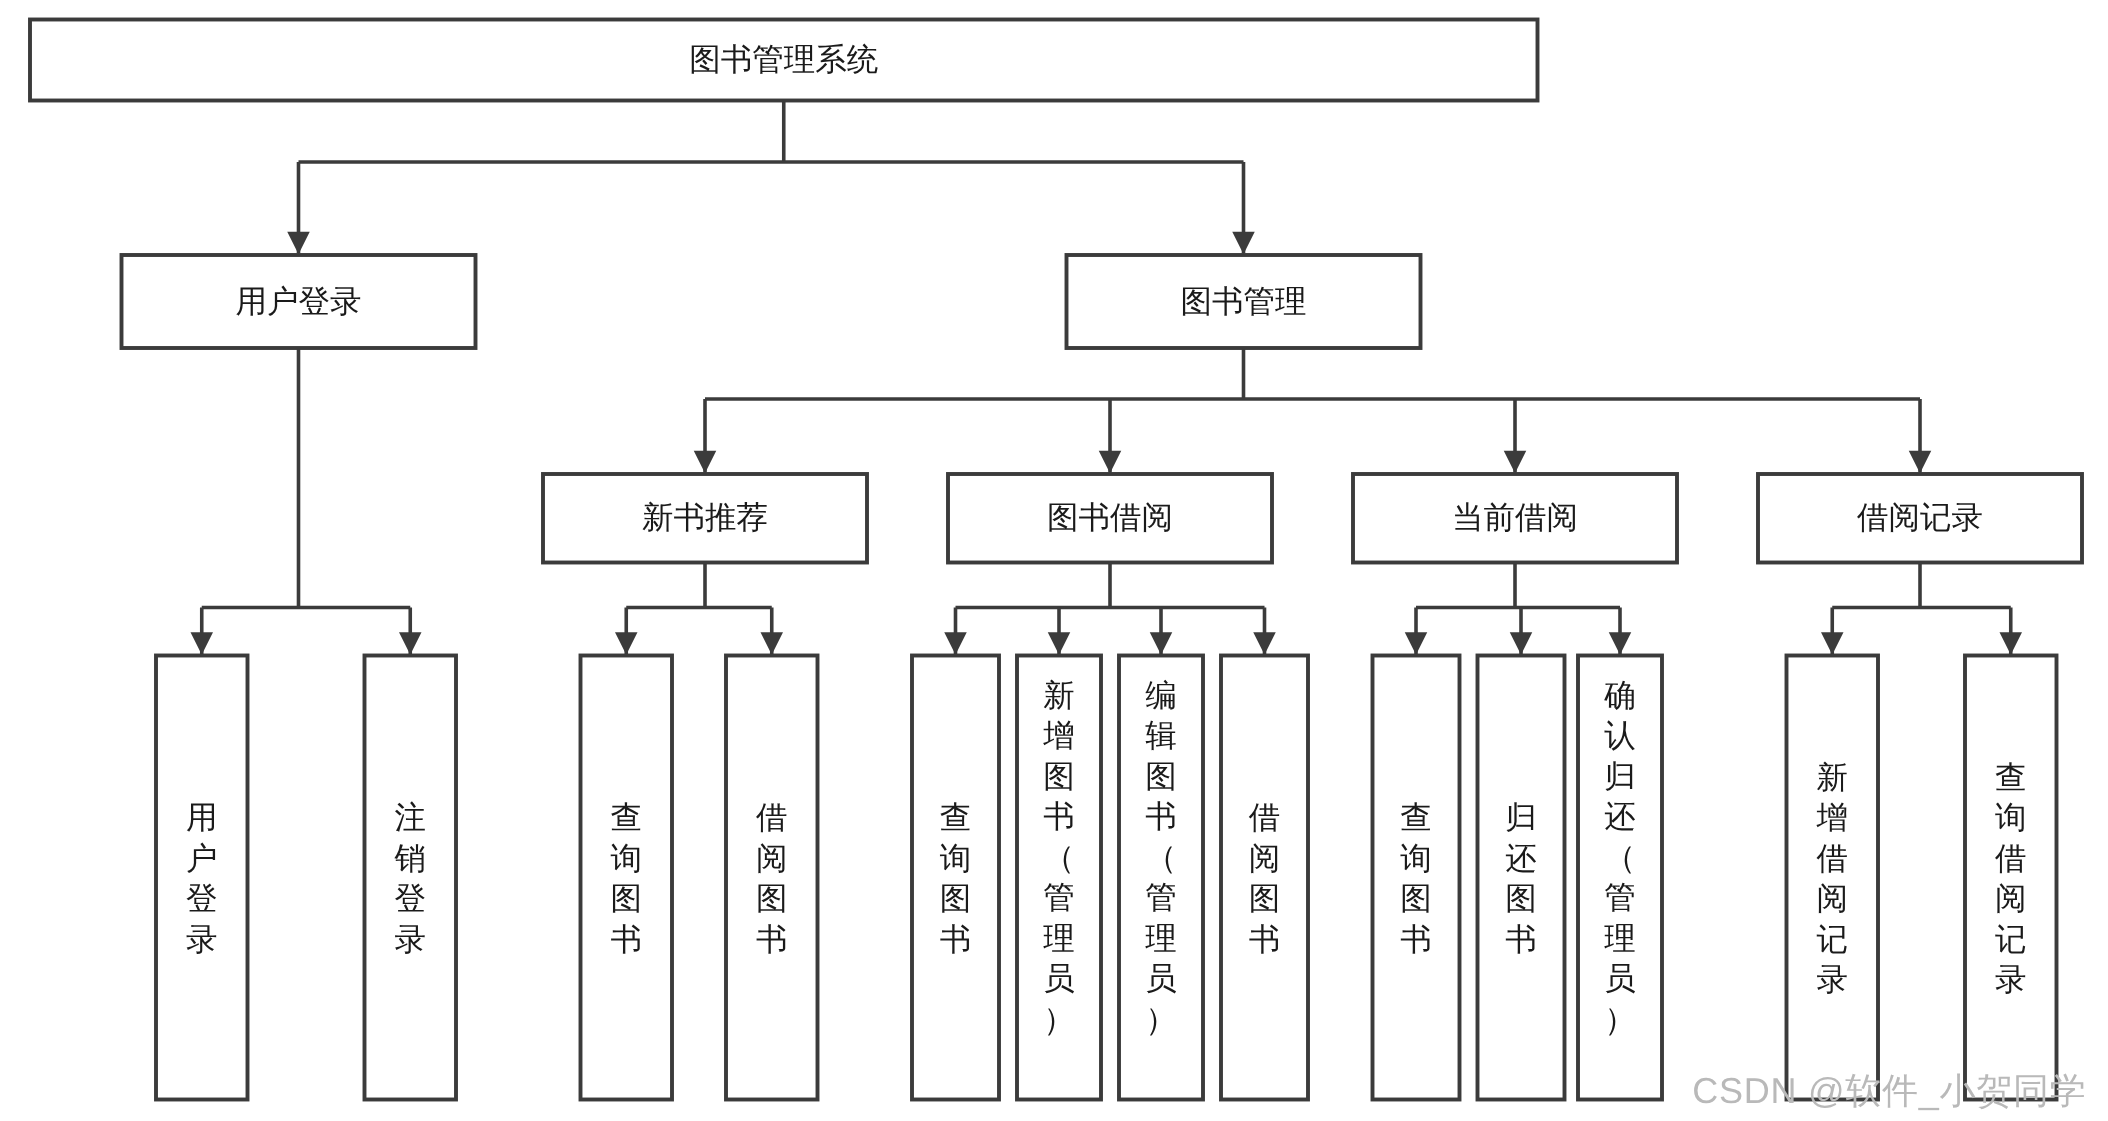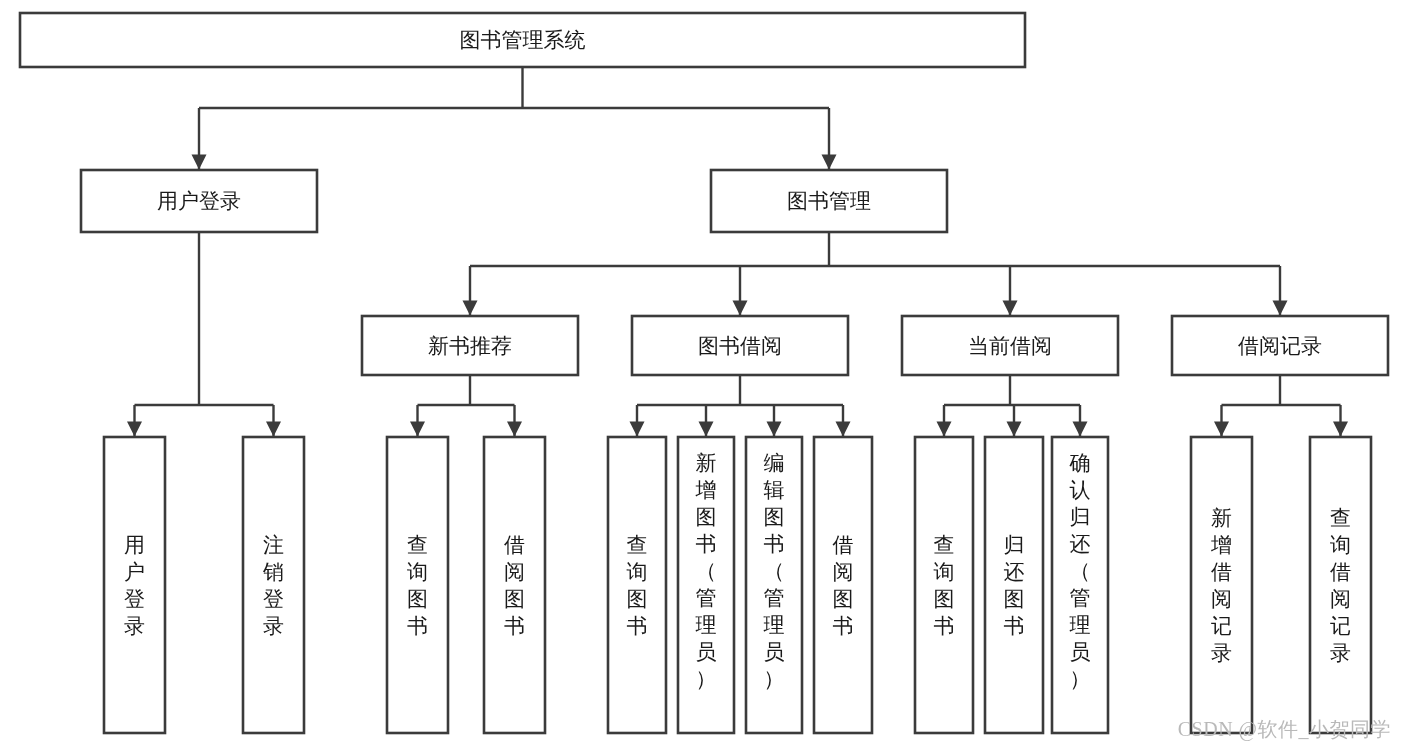--- a/index.html
+++ b/index.html
@@ -46,22 +46,22 @@
   .node-label-vertical {
     font-family: "DejaVu Sans", "Liberation Sans", sans-serif;
     fill: #1a1a1a;
     font-size: 21px;
     text-anchor: middle;
   }
   .watermark {
     position: absolute;
     right: 14px;
     bottom: 4px;
-    font-family: Liberation Serif, serif;
-    font-size: 20px;
+    font-family: Liberation Sans, sans-serif;
+    font-size: 24px;
     color: #b9b9b9;
     white-space: nowrap;
     letter-spacing: 0.5px;
     user-select: none;
   }
 </style>
 </head>
 <body>
 
 <div id="diagram-root">

